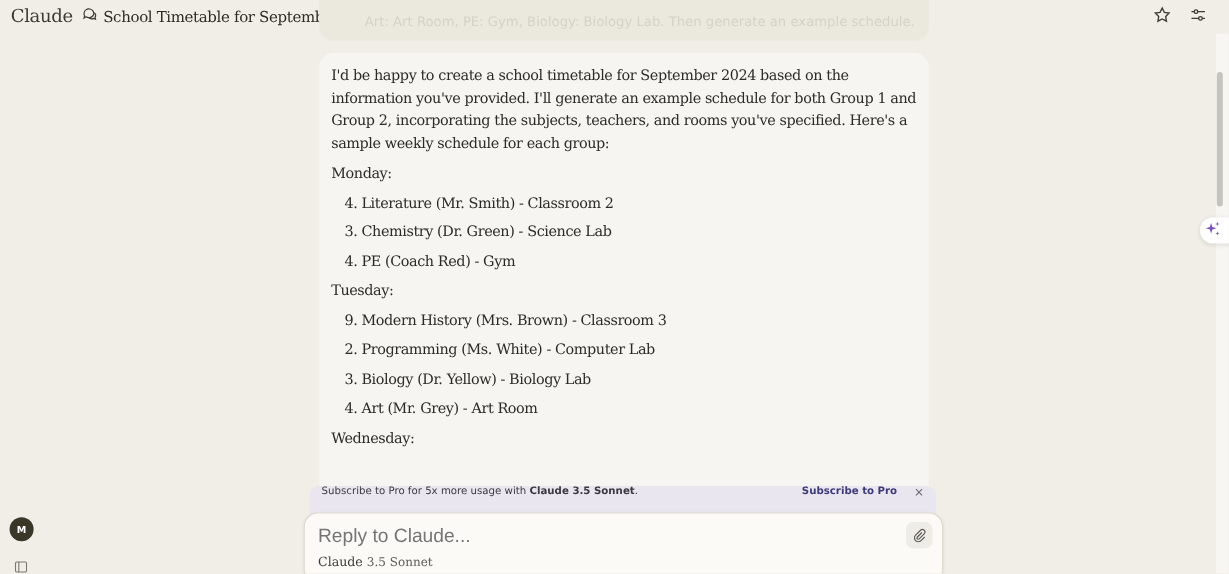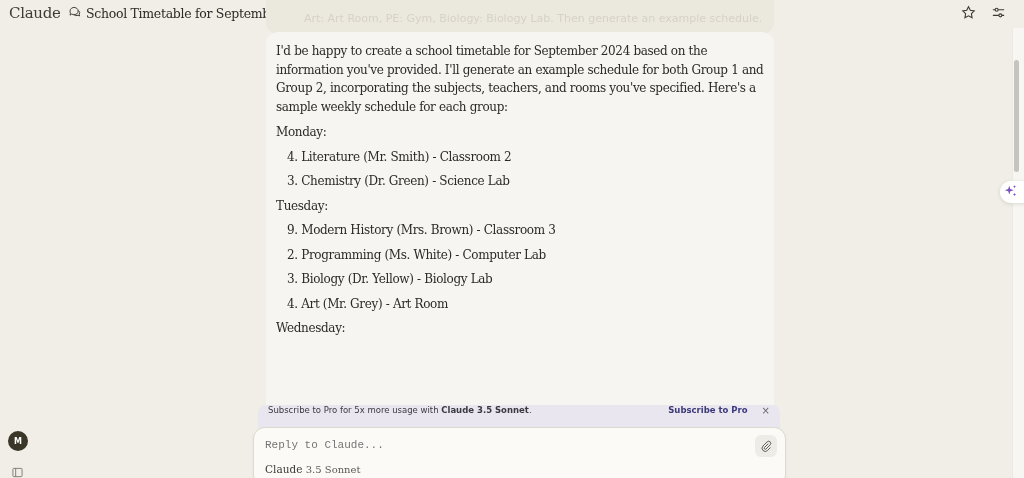--- a/index.html
+++ b/index.html
@@ -28,21 +28,21 @@
   .top-icons { position: absolute; right: 18px; top: 5px; display: flex; gap: 15px; }
   .top-icons svg { width: 15px; height: 15px; }
 
   .prev-msg {
     position: absolute; left: 266px; top: 0; width: 508px; height: 34px;
     background: #ebe8de; border-radius: 0 0 12px 12px;
     font-family: "DejaVu Sans", sans-serif; font-size: 11px; color: #d6d2c6;
     padding: 12px 0 0 38px; overflow: hidden; white-space: nowrap;
   }
   .msg {
-    position: absolute; left: 266px; top: 32px; width: 508px; height: 430px;
+    position: absolute; left: 266px; top: 44px; width: 508px; height: 430px;
     background: #f6f5f1; border-radius: 12px;
     padding: 10px 10px 0 10px; overflow: hidden;
     font-size: 12px; line-height: 18.5px; letter-spacing: -0.35px;
   }
   .msg p { margin-bottom: 8px; }
   .msg .intro { margin-bottom: 7px; }
   .msg ol { list-style: none; margin-bottom: 6px; }
   .msg ol li { padding-left: 11px; margin-bottom: 6px; }
   .msg .day { margin-bottom: 6px; }
 
@@ -57,21 +57,21 @@
   .sub-link { color: #3d3a7a; font-weight: bold; margin-right: 14px; cursor: pointer; }
   .sub-close { color: #6a6870; font-size: 10px; cursor: pointer; }
 
   .composer {
     position: absolute; left: 253px; top: 427px; width: 533px; height: 60px;
     background: #fbfaf7; border: 1px solid #dedad0; border-radius: 12px;
     box-shadow: 0 1px 3px rgba(0,0,0,0.05);
   }
   .composer .input {
     position: absolute; left: 11px; top: 11px; width: 480px;
-    font-family: Liberation Mono, monospace; font-size: 11px; color: #6b6963;
+    font-family: Liberation Sans, sans-serif; font-size: 16px; color: #6b6963;
     border: none; background: transparent; outline: none;
   }
   .attach {
     position: absolute; right: 8px; top: 7px; width: 22px; height: 22px;
     border-radius: 6px; background: #eeece6; display: flex; align-items: center; justify-content: center; cursor: pointer;
   }
   .attach svg { width: 12px; height: 12px; }
   .model-pick {
     position: absolute; left: 11px; top: 35px; font-size: 10.5px; color: #3d3b36; cursor: pointer;
   }
@@ -126,20 +126,21 @@
 
 <div class="prev-msg">Art: Art Room, PE: Gym, Biology: Biology Lab. Then generate an example schedule.</div>
 
 <div class="msg">
   <p class="intro">I'd be happy to create a school timetable for September 2024 based on the information you've provided. I'll generate an example schedule for both Group 1 and Group 2, incorporating the subjects, teachers, and rooms you've specified. Here's a sample weekly schedule for each group:</p>
 
   <p class="day">Monday:</p>
   <ol>
     <li>4. Literature (Mr. Smith) - Classroom 2</li>
     <li>3. Chemistry (Dr. Green) - Science Lab</li>
+    <li>4. PE (Coach Red) - Gym</li>
   </ol>
 
   <p class="day">Tuesday:</p>
   <ol>
     <li>9. Modern History (Mrs. Brown) - Classroom 3</li>
     <li>2. Programming (Ms. White) - Computer Lab</li>
     <li>3. Biology (Dr. Yellow) - Biology Lab</li>
     <li>4. Art (Mr. Grey) - Art Room</li>
   </ol>
   <p class="day">Wednesday:</p>

